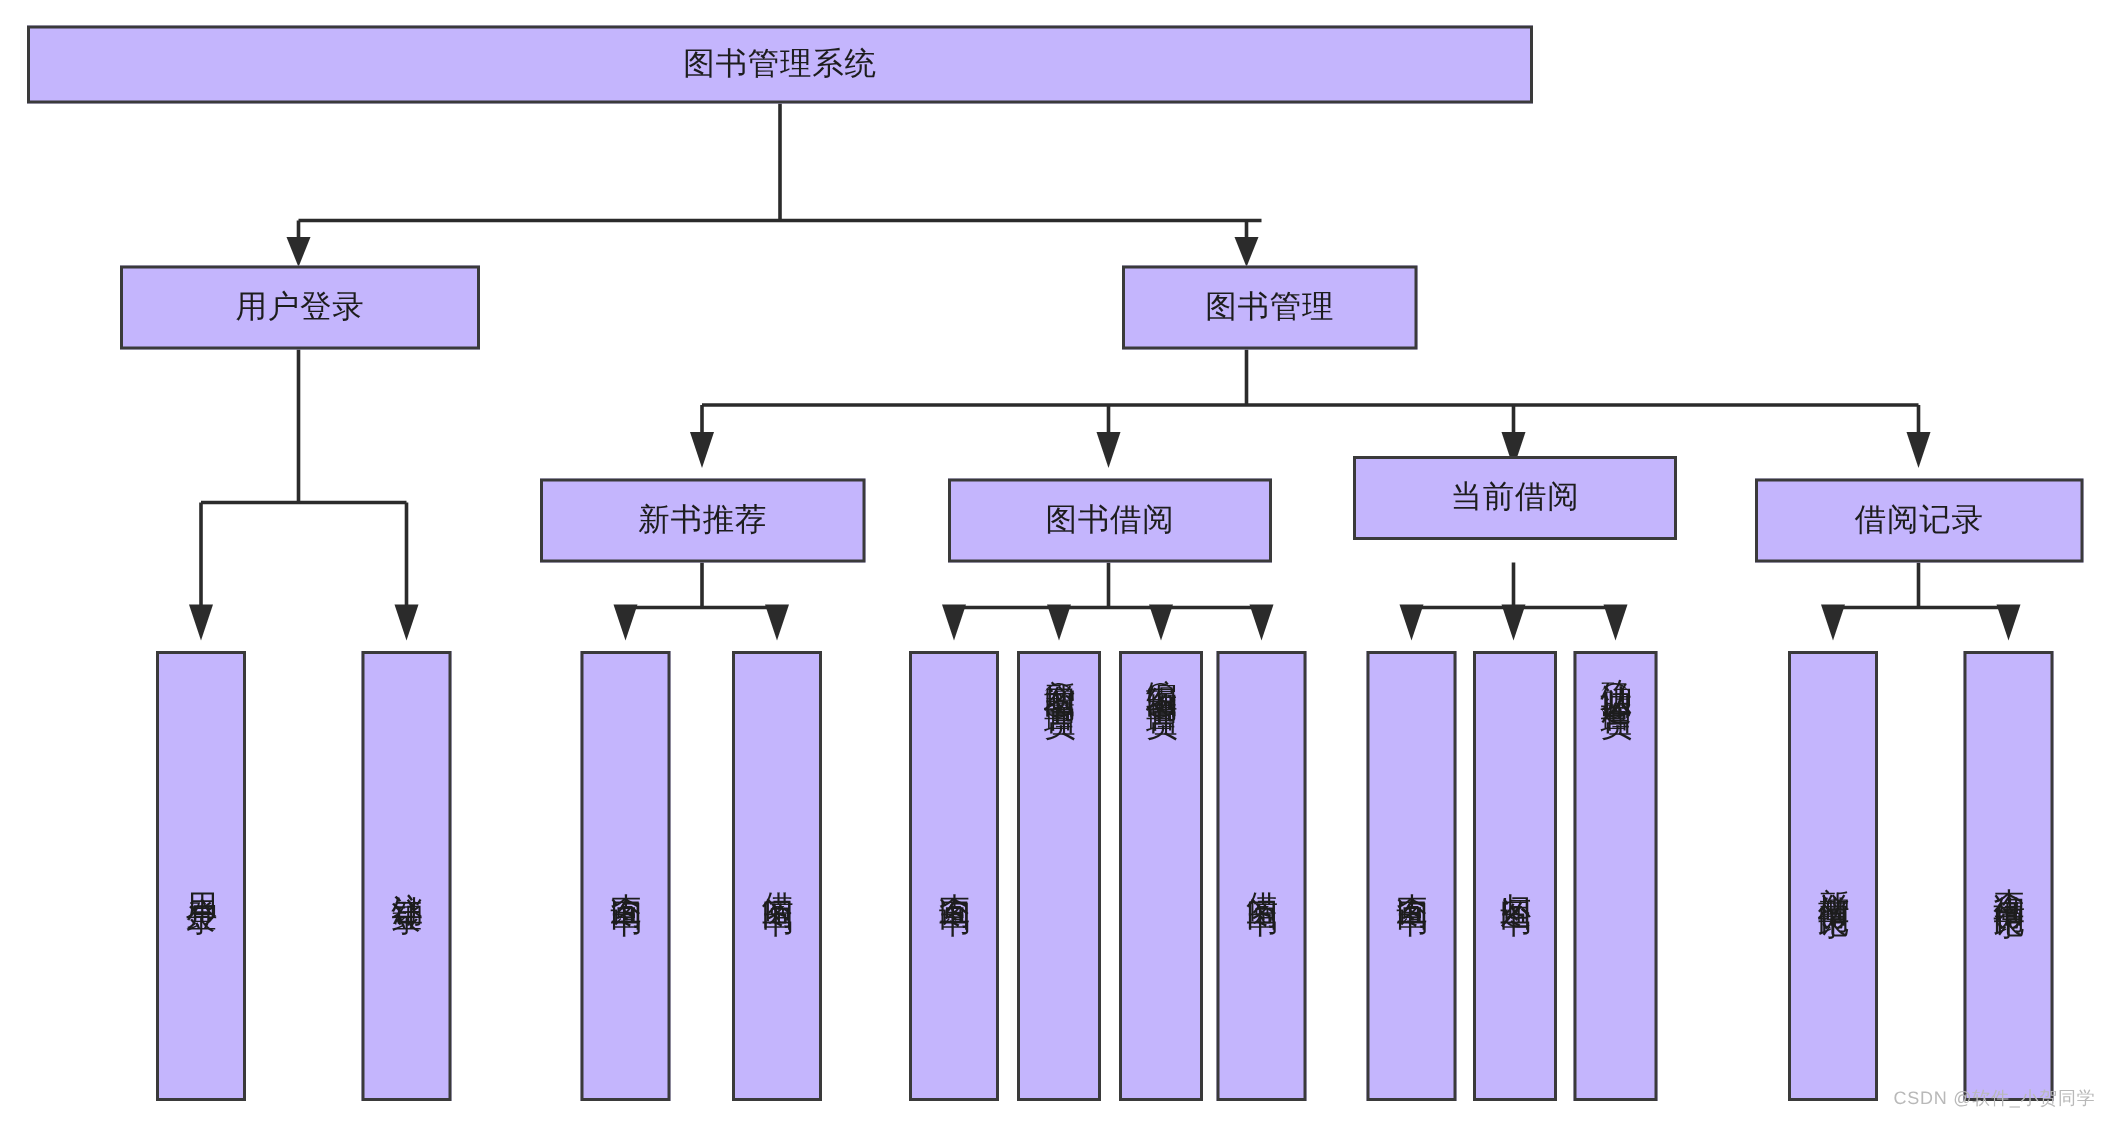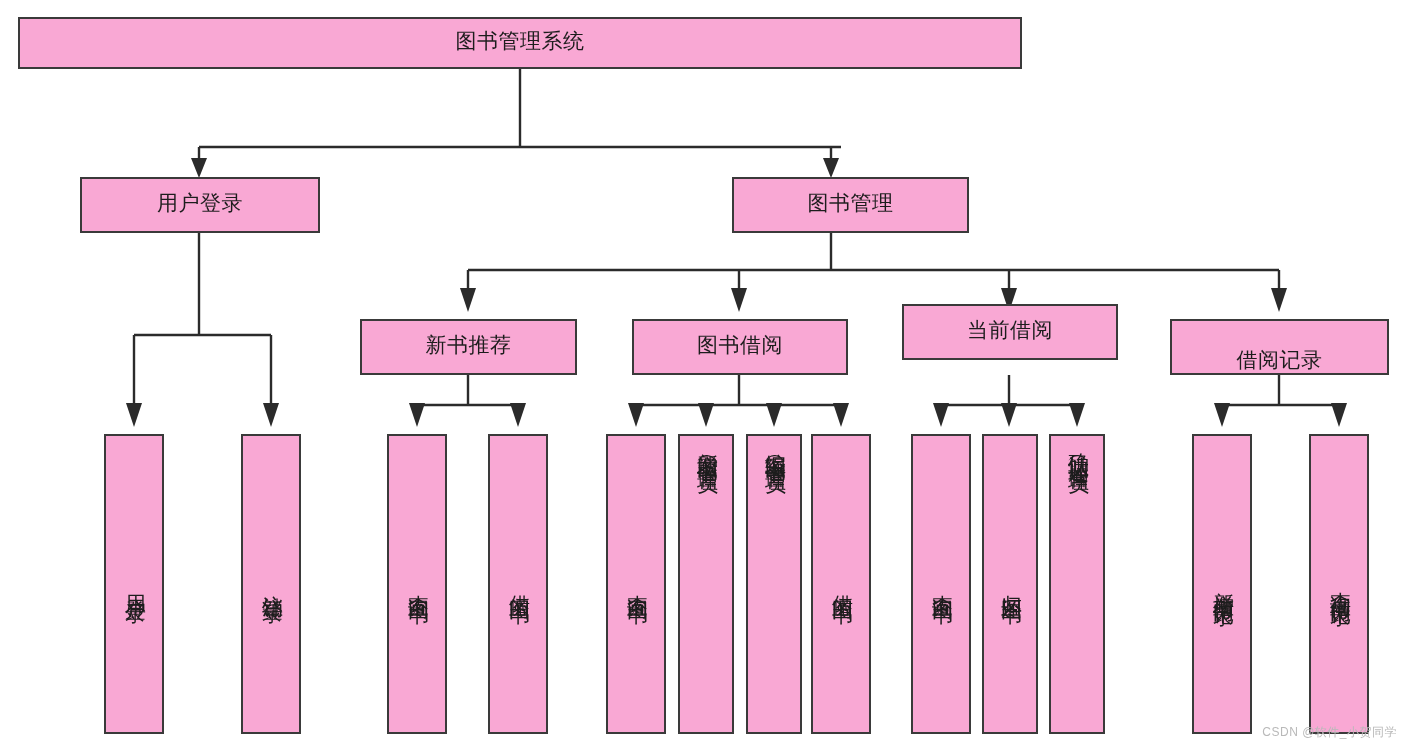--- a/index.html
+++ b/index.html
@@ -16,26 +16,25 @@
   }
   #diagram-root {
     position: absolute;
     left: 0; top: 0;
     width: 1405px;
     height: 747px;
   }
   .node-box {
     position: absolute;
     box-sizing: border-box;
-    background: #f9a8d4;
+    background: #c4b5fd;
     border: 2px solid #3a3a3a;
     display: flex;
     align-items: center;
     justify-content: center;
-    font-family: Liberation Mono, monospace;
   }
   .node-label-h {
     font-size: 21px;
     color: #1d1d1d;
     line-height: 1.1;
     letter-spacing: 0.5px;
     white-space: nowrap;
   }
   .node-box.vertical {
     align-items: flex-start;
@@ -137,34 +136,34 @@
     <polygon class="conn-arrow" points="1331,403 1347,403 1339,427"></polygon>
   </svg>
 
   <div class="node-box" style="left:18px; top:17px; width:1004px; height:52px;">
     <span class="node-label-h">图书管理系统</span>
   </div>
 
   <div class="node-box" style="left:80px; top:177px; width:240px; height:56px;">
     <span class="node-label-h">用户登录</span>
   </div>
-  <div class="node-box" style="left:732px; top:177px; width:237px; height:56px;">
+  <div class="node-box" style="left:748px; top:177px; width:197px; height:56px;">
     <span class="node-label-h">图书管理</span>
   </div>
 
   <div class="node-box" style="left:632px; top:319px; width:216px; height:56px;">
     <span class="node-label-h">图书借阅</span>
   </div>
   <div class="node-box" style="left:360px; top:319px; width:217px; height:56px;">
     <span class="node-label-h">新书推荐</span>
   </div>
   <div class="node-box" style="left:902px; top:304px; width:216px; height:56px;">
     <span class="node-label-h">当前借阅</span>
   </div>
-  <div class="node-box" style="left:1170px; top:319px; width:219px; height:56px;align-items:flex-end;">
+  <div class="node-box" style="left:1170px; top:319px; width:219px; height:56px;">
     <span class="node-label-h">借阅记录</span>
   </div>
 
   <div class="node-box vertical center-v" style="left:104px; top:434px; width:60px; height:300px;">
     <span class="node-label-v">用户登录</span>
   </div>
   <div class="node-box vertical center-v" style="left:241px; top:434px; width:60px; height:300px;">
     <span class="node-label-v">注销登录</span>
   </div>
 

